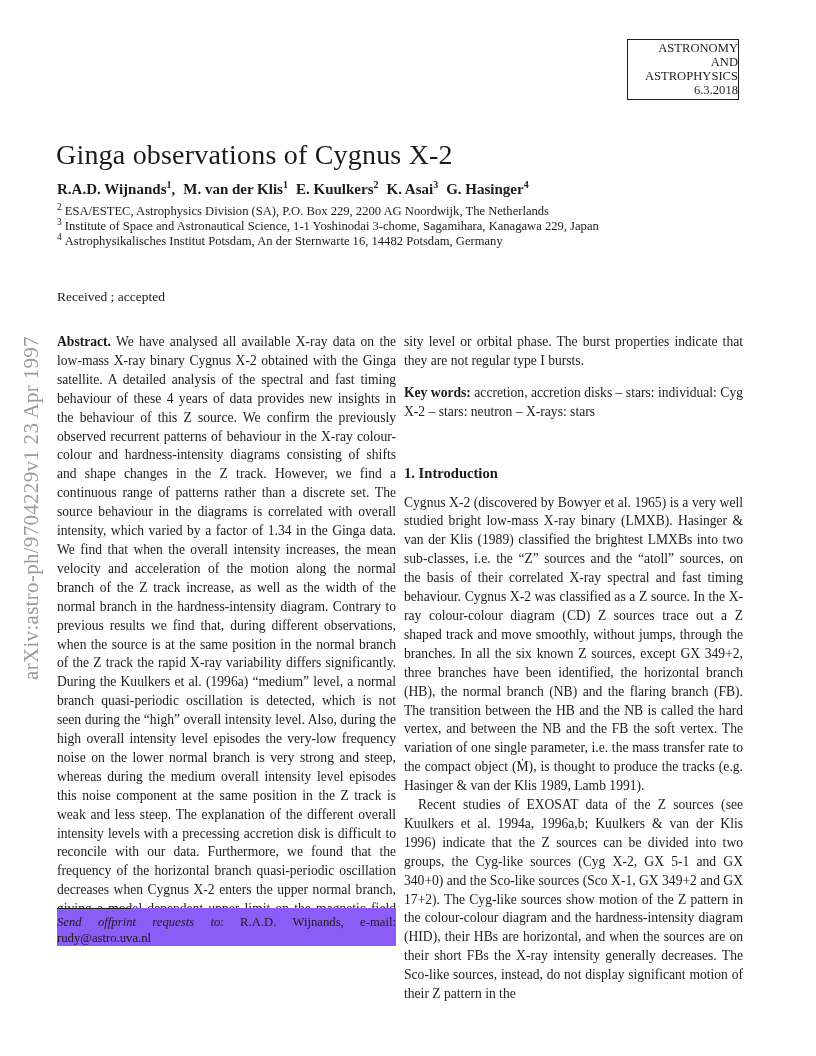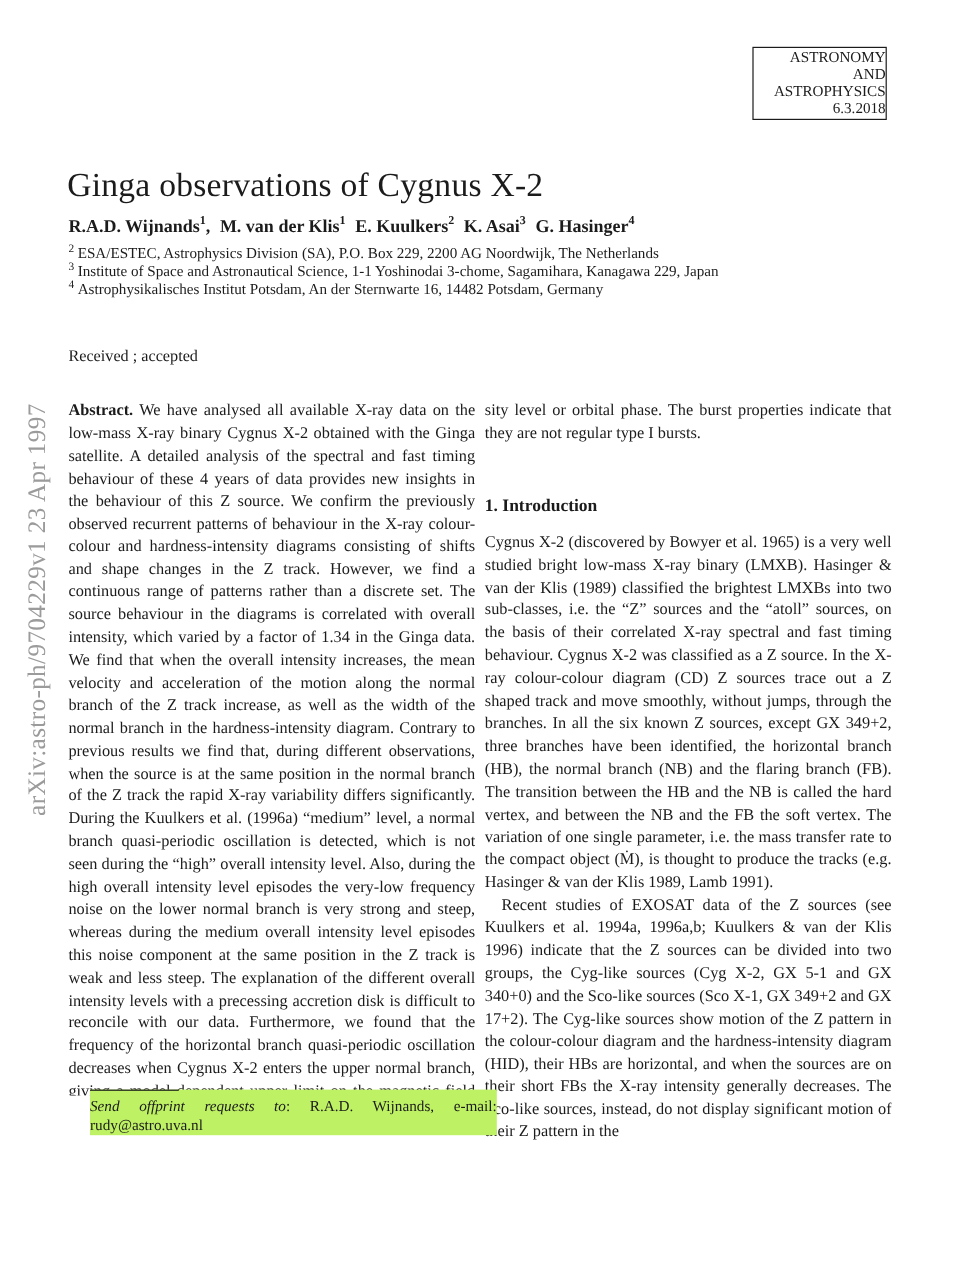--- a/index.html
+++ b/index.html
@@ -111,27 +111,27 @@
     font-size: 14.6px;
     font-weight: bold;
     text-align: left;
     margin: 42px 0 11px 0;
   }
   p.indent { text-indent: 14px; }
 
   
   .footnote {
     position: absolute;
-    left: 75px;
+    left: 57px;
     top: 908px;
     width: 339px;
     font-size: 12.7px;
     line-height: 15.5px;
     text-align: justify;
-    background: #bef264;
+    background: #8b5cf6;
   }
   .fn-rule {
     width: 74px;
     height: 0;
     border-top: 1.3px solid #1b1b1b;
     margin-bottom: 6px;
   }
   .it { font-style: italic; }
 </style>
 </head>
@@ -162,20 +162,21 @@
   </div>
 
   <div class="received">Received ; accepted</div>
 
   <div class="col col-left">
     <p><span class="b">Abstract.</span> <span>We have analysed all available X-ray data on the low-mass X-ray binary Cygnus X-2 obtained with the Ginga satellite. A detailed analysis of the spectral and fast timing behaviour of these 4 years of data provides new insights in the behaviour of this Z source. We confirm the previously observed recurrent patterns of behaviour in the X-ray colour-colour and hardness-intensity diagrams consisting of shifts and shape changes in the Z track. However, we find a continuous range of patterns rather than a discrete set. The source behaviour in the diagrams is correlated with overall intensity, which varied by a factor of 1.34 in the Ginga data. We find that when the overall intensity increases, the mean velocity and acceleration of the motion along the normal branch of the Z track increase, as well as the width of the normal branch in the hardness-intensity diagram. Contrary to previous results we find that, during different observations, when the source is at the same position in the normal branch of the Z track the rapid X-ray variability differs significantly. During the Kuulkers et al. (1996a) “medium” level, a normal branch quasi-periodic oscillation is detected, which is not seen during the “high” overall intensity level. Also, during the high overall intensity level episodes the very-low frequency noise on the lower normal branch is very strong and steep, whereas during the medium overall intensity level episodes this noise component at the same position in the Z track is weak and less steep. The explanation of the different overall intensity levels with a precessing accretion disk is difficult to reconcile with our data. Furthermore, we found that the frequency of the horizontal branch quasi-periodic oscillation decreases when Cygnus X-2 enters the upper normal branch, giving a model dependent upper limit on the magnetic field strength at the magnetic equator of ∼ 8.5 × 10⁹ G. We also report five bursts, with durations between two and eight seconds, whose occurrence seems to be uncorrelated with location in the Z track, overall inten-</span></p>
   </div>
 
   <div class="col col-right">
     <p>sity level or orbital phase. The burst properties indicate that they are not regular type I bursts.</p>
+    <p class="kw"><span class="b">Key words:</span> <span>accretion, accretion disks – stars: individual: Cyg X-2 – stars: neutron – X-rays: stars</span></p>
     <h2 class="intro">1. Introduction</h2>
     <p>Cygnus X-2 (discovered by Bowyer et al. 1965) is a very well studied bright low-mass X-ray binary (LMXB). Hasinger &amp; van der Klis (1989) classified the brightest LMXBs into two sub-classes, i.e. the “Z” sources and the “atoll” sources, on the basis of their correlated X-ray spectral and fast timing behaviour. Cygnus X-2 was classified as a Z source. In the X-ray colour-colour diagram (CD) Z sources trace out a Z shaped track and move smoothly, without jumps, through the branches. In all the six known Z sources, except GX 349+2, three branches have been identified, the horizontal branch (HB), the normal branch (NB) and the flaring branch (FB). The transition between the HB and the NB is called the hard vertex, and between the NB and the FB the soft vertex. The variation of one single parameter, i.e. the mass transfer rate to the compact object (Ṁ), is thought to produce the tracks (e.g. Hasinger &amp; van der Klis 1989, Lamb 1991).</p>
     <p class="indent">Recent studies of EXOSAT data of the Z sources (see Kuulkers et al. 1994a, 1996a,b; Kuulkers &amp; van der Klis 1996) indicate that the Z sources can be divided into two groups, the Cyg-like sources (Cyg X-2, GX 5-1 and GX 340+0) and the Sco-like sources (Sco X-1, GX 349+2 and GX 17+2). The Cyg-like sources show motion of the Z pattern in the colour-colour diagram and the hardness-intensity diagram (HID), their HBs are horizontal, and when the sources are on their short FBs the X-ray intensity generally decreases. The Sco-like sources, instead, do not display significant motion of their Z pattern in the</p>
   </div>
 
   <div class="footnote">
     <div class="fn-rule"></div>
     <div><span class="it">Send offprint requests to</span><span>: R.A.D. Wijnands, e-mail: rudy@astro.uva.nl</span></div>
   </div>
 

